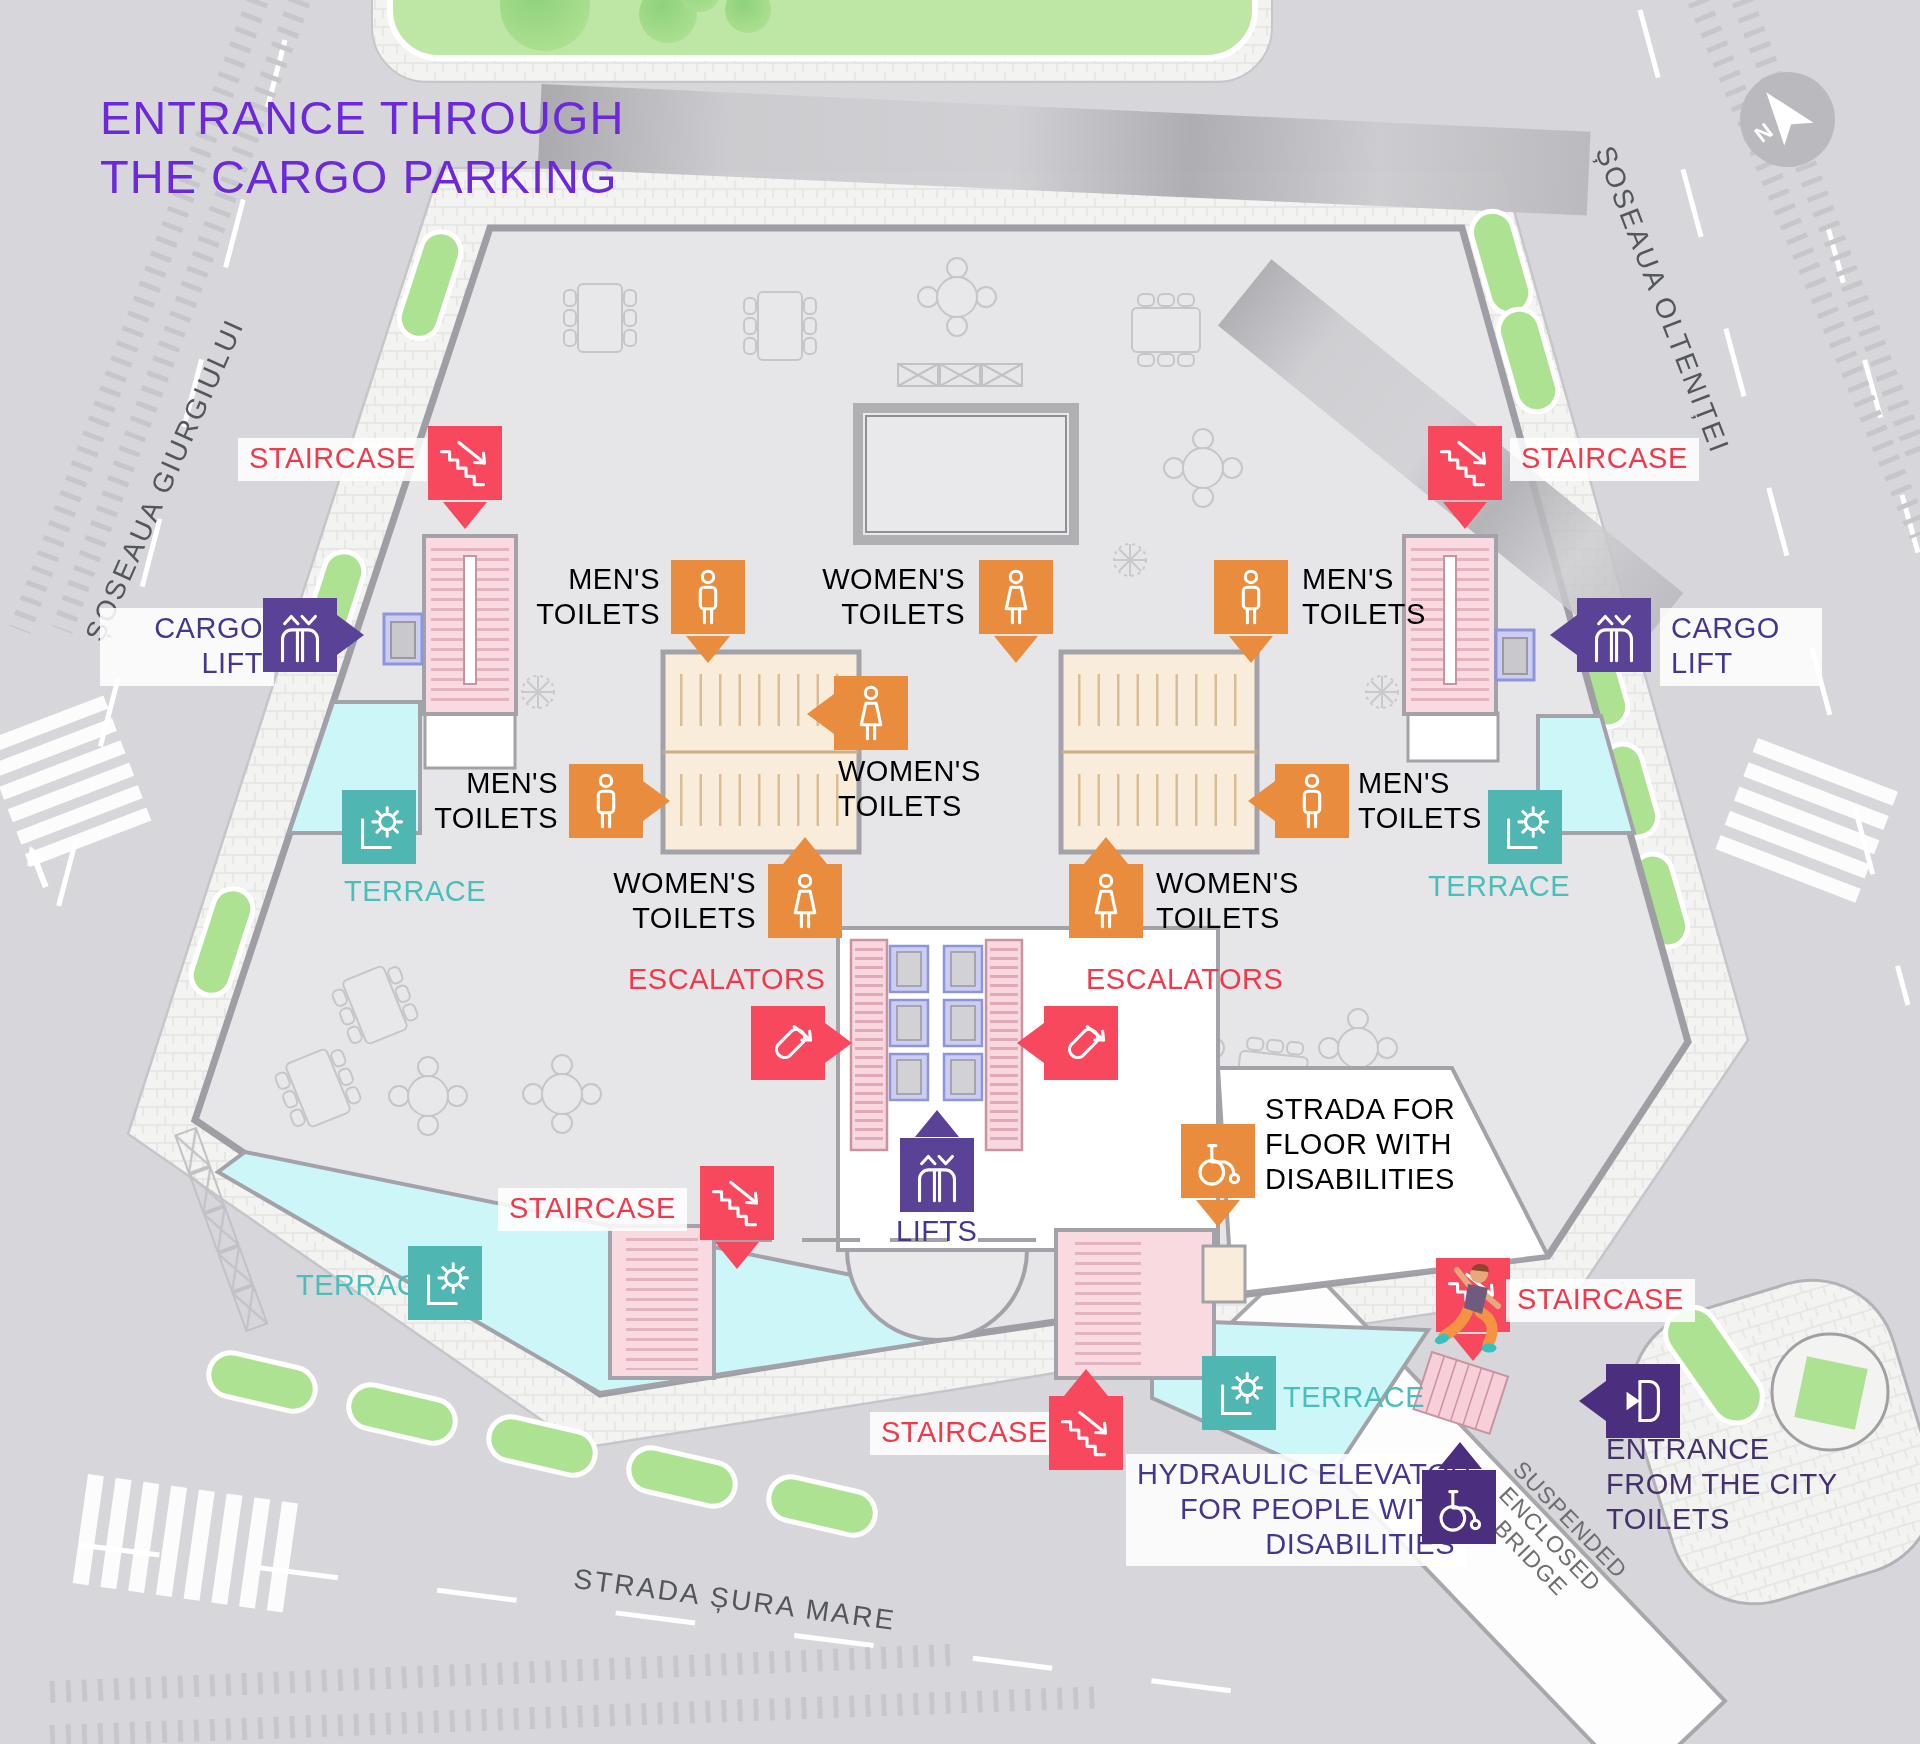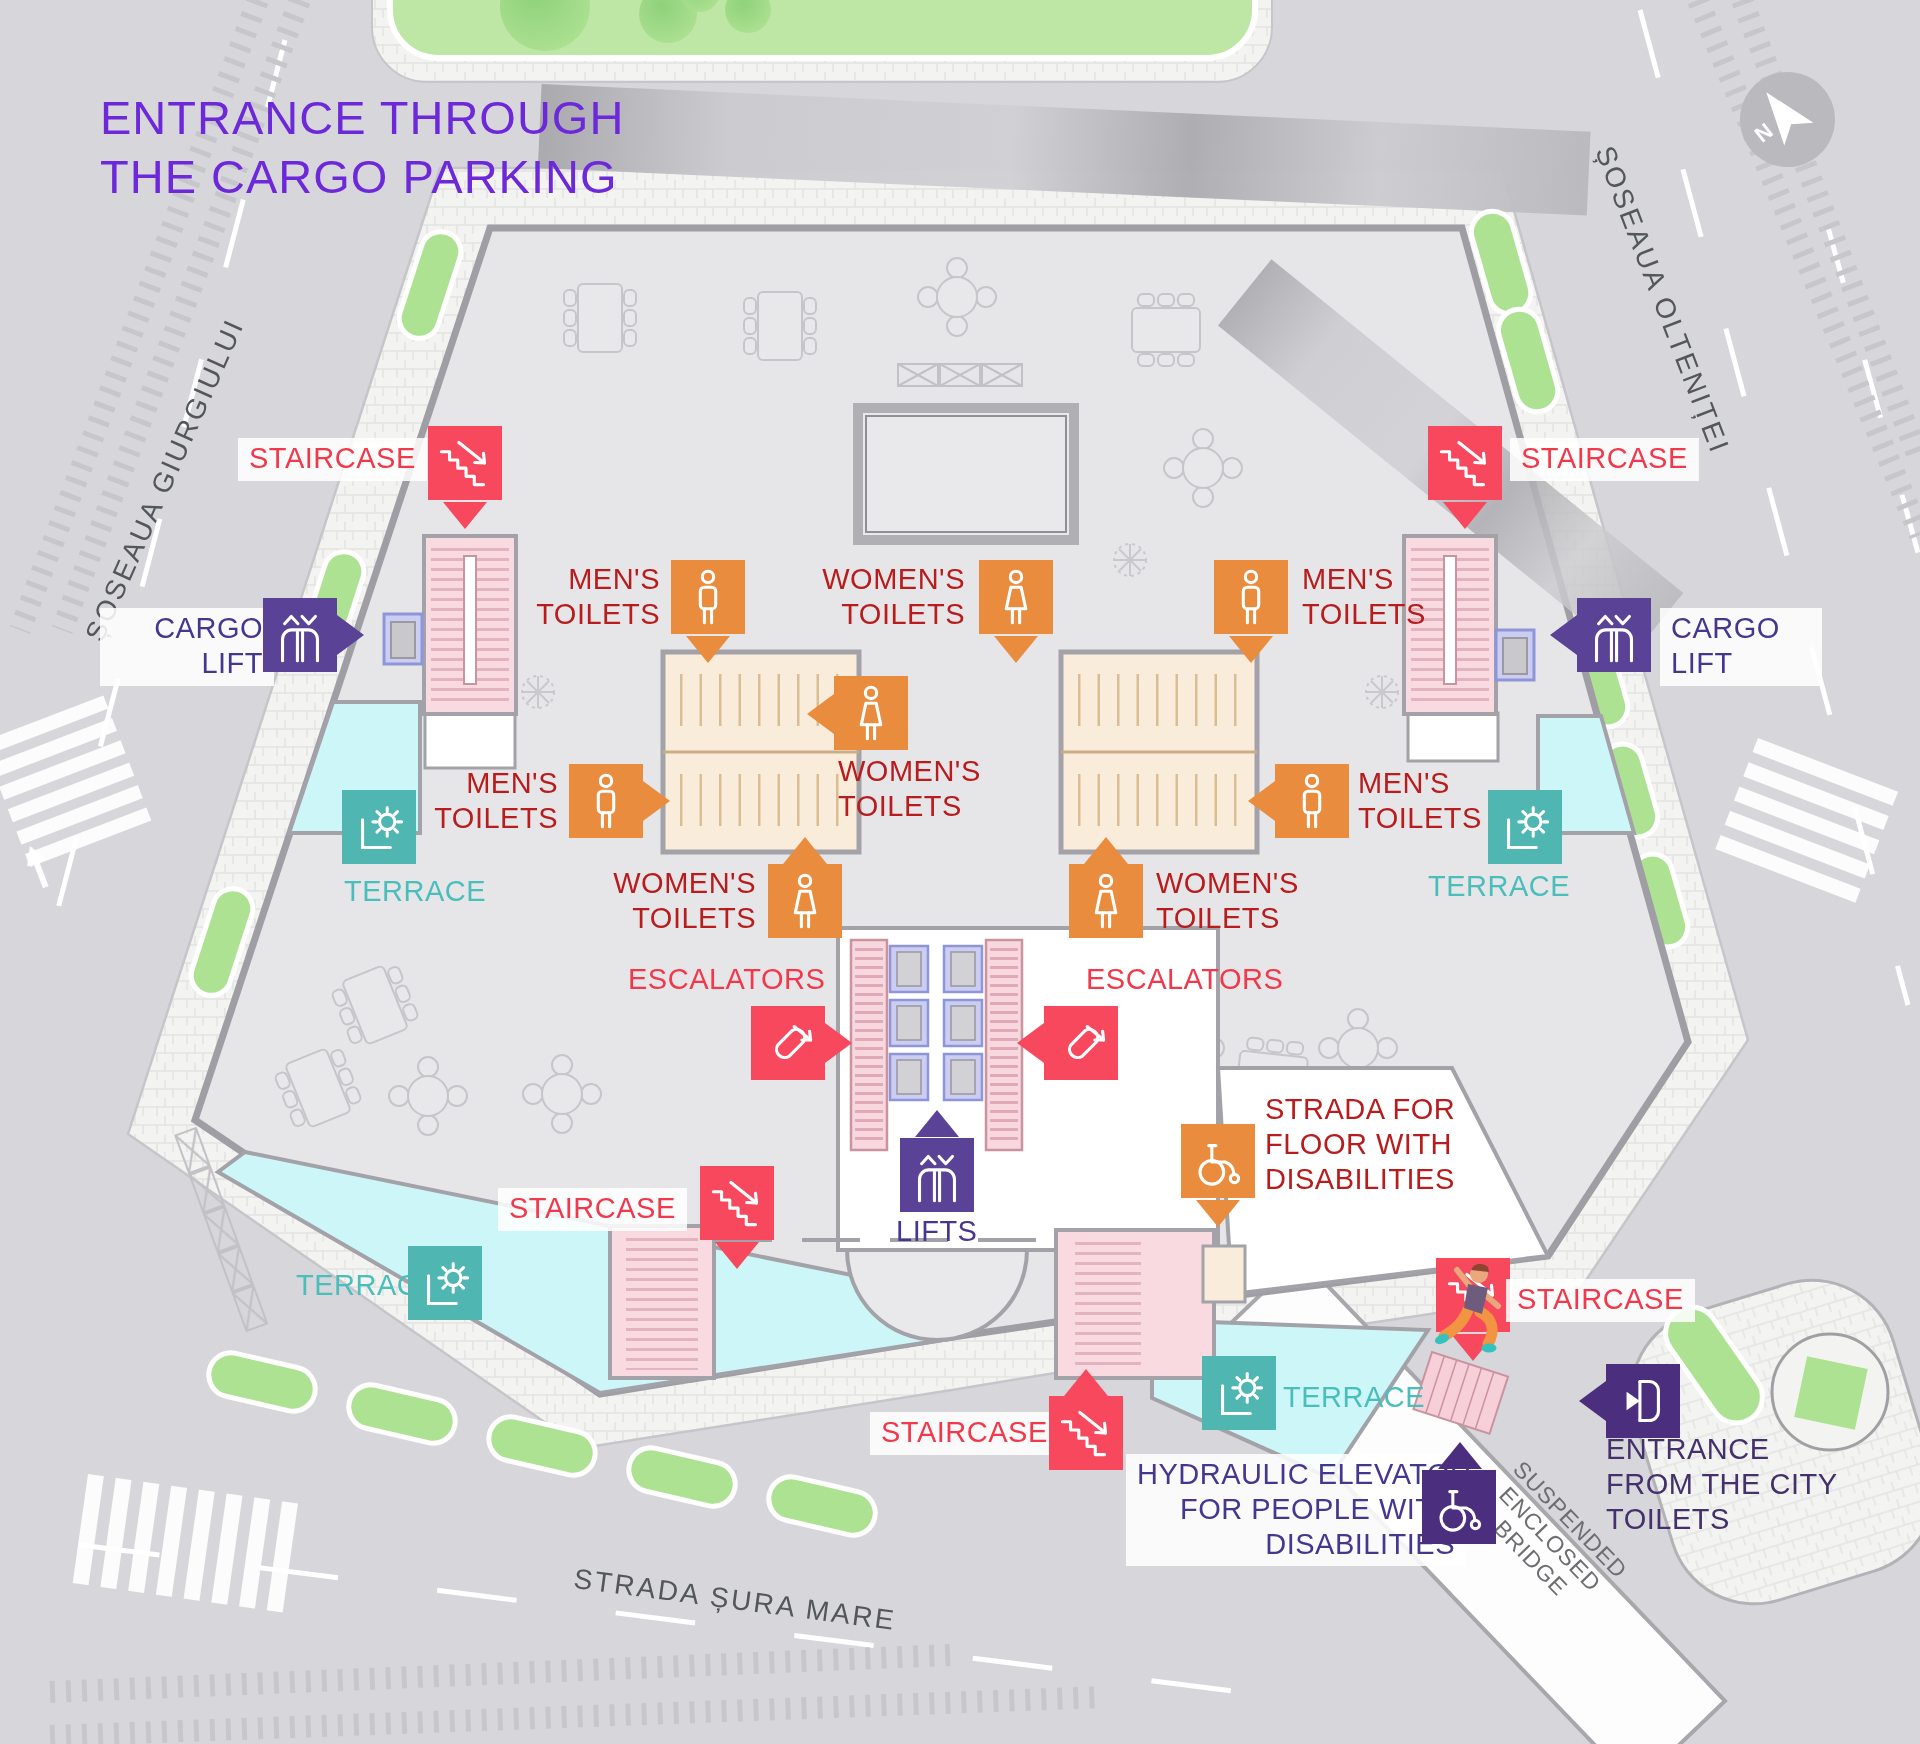--- a/index.html
+++ b/index.html
@@ -6,21 +6,21 @@
   .stage{position:relative;width:1920px;height:1744px;overflow:hidden;background:#D7D7DB;
          font-family:"Liberation Sans",sans-serif;}
   .base{position:absolute;left:0;top:0;width:1920px;height:1744px;}
   .ov{position:absolute;left:0;top:0;width:1920px;height:1744px;}
   .abs{position:absolute;}
   .lbl{position:absolute;font-size:29px;line-height:1.2;font-weight:500;letter-spacing:.5px;white-space:nowrap;}
   .stack span{display:block;}
   .ra{text-align:right;}
   .ca{text-align:left;}
   .wbox{background:rgba(255,255,255,.86);padding:3px 11px 5px;}
-  .t-red{color:#F2384B}.t-orange{color:#b91c1c}.t-teal{color:#49BEBB}
+  .t-red{color:#F2384B}.t-orange{color:#000000}.t-teal{color:#49BEBB}
   .t-purple{color:#45378F}.t-dpurple{color:#44306A}
   .c-red{color:#F7485D}.c-orange{color:#E98C3E}.c-purple{color:#5A4397}.c-dpurple{color:#4B2E7E}
   .isq{position:absolute;width:74px;height:74px;}
   .bg-red{background:#F7485D}.bg-orange{background:#E98C3E}.bg-purple{background:#5A4397}
   .bg-dpurple{background:#4B2E7E}.bg-teal{background:#4FB6B2}
   .isq svg{width:100%;height:100%;display:block;}
   .tri{position:absolute;width:0;height:0;}
   .td{border-left:22px solid transparent;border-right:22px solid transparent;border-top:27px solid;}
   .tu{border-left:22px solid transparent;border-right:22px solid transparent;border-bottom:27px solid;}
   .tl{border-top:20px solid transparent;border-bottom:20px solid transparent;border-right:27px solid;}

